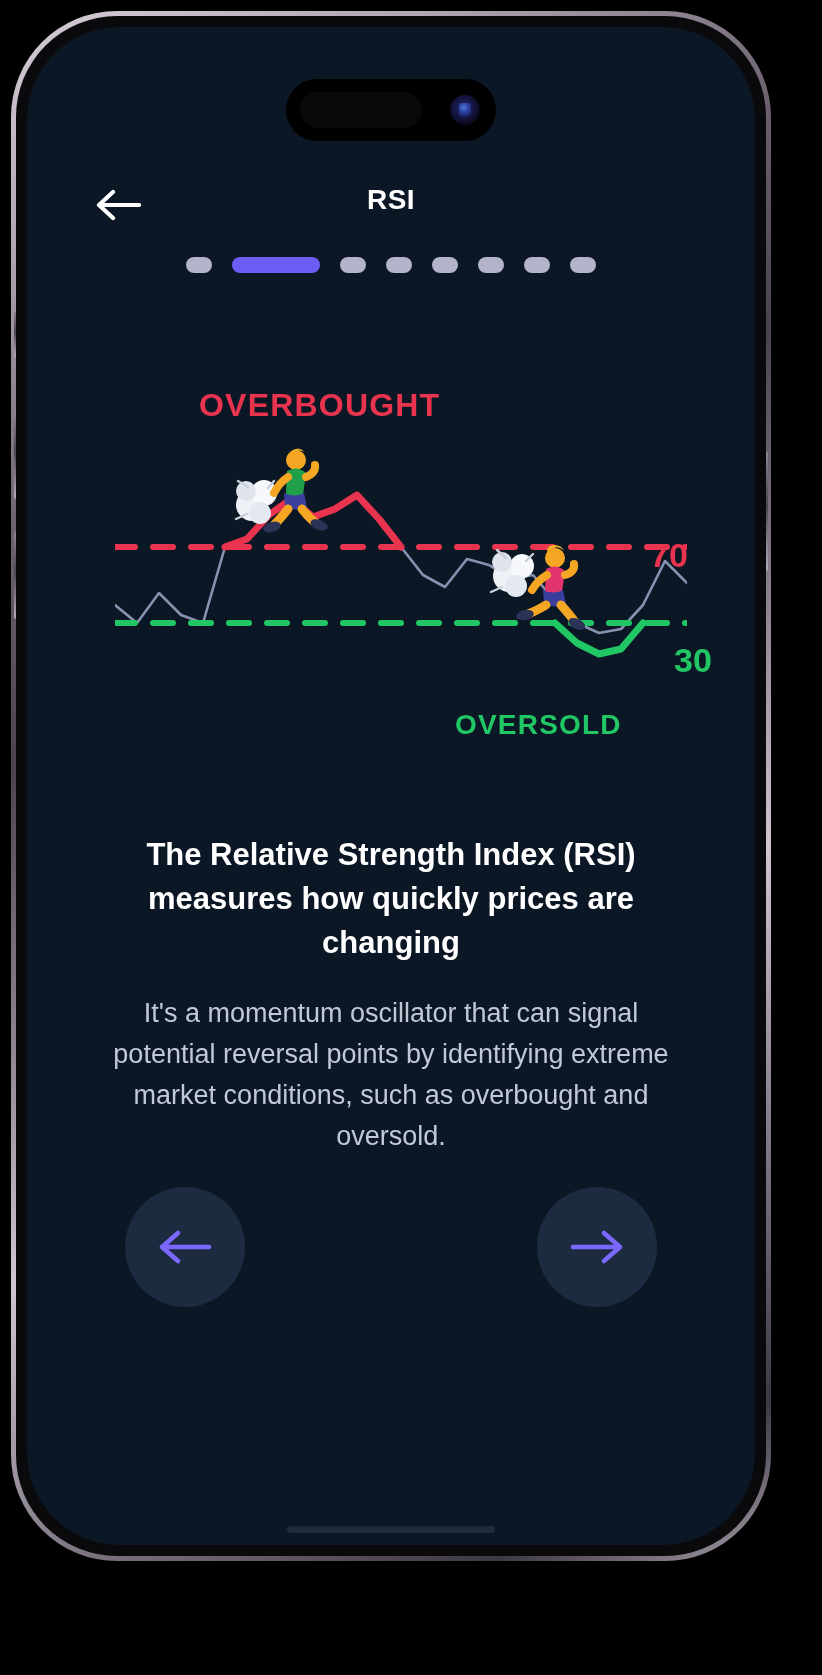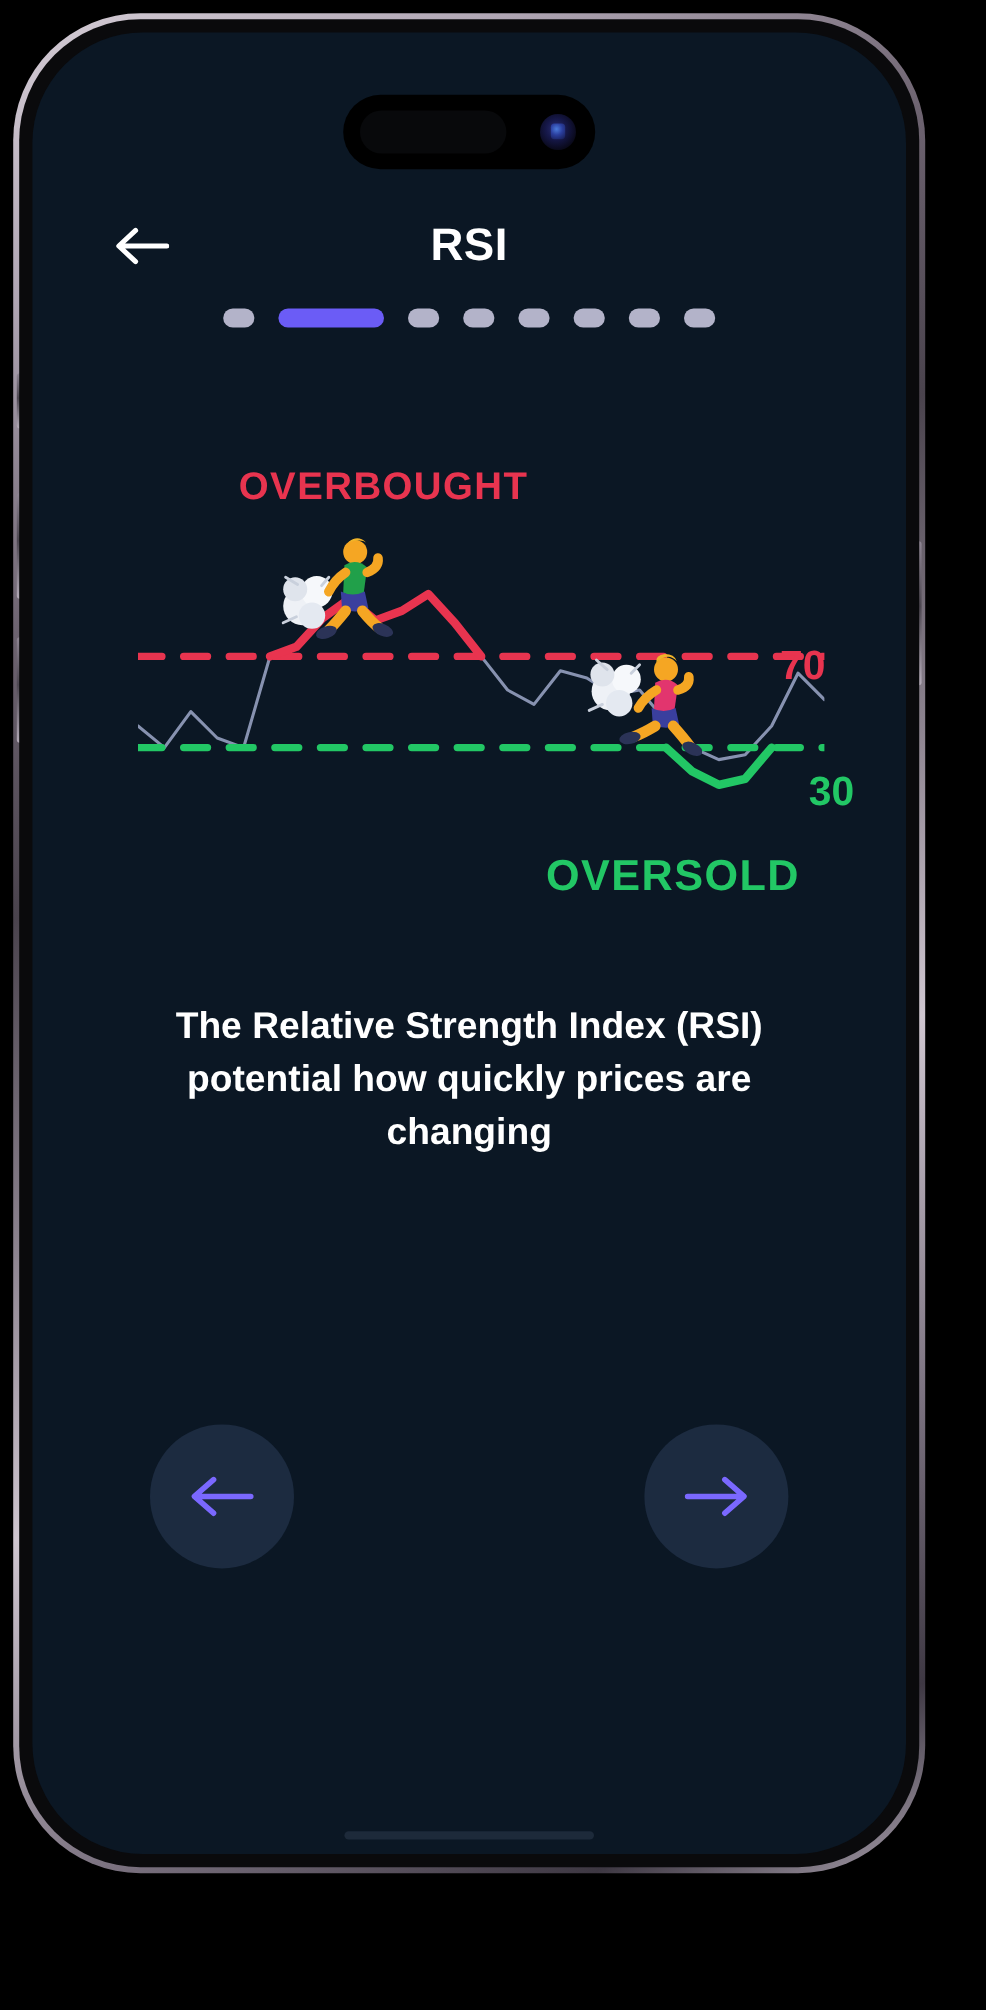--- a/index.html
+++ b/index.html
@@ -44,37 +44,37 @@
     background:radial-gradient(circle at 40% 35%,#4d7fe0 0%,#2b3fa0 45%,#151a4a 100%);opacity:.95;}
 
   
   .header{position:absolute;left:0;right:0;top:135px;height:90px;}
   .back-btn{
     position:absolute;left:60px;top:12px;width:62px;height:62px;
     display:flex;align-items:center;justify-content:center;cursor:pointer;
   }
   .page-title{
     position:absolute;left:0;right:0;top:22px;text-align:center;
-    color:#ffffff;font-size:38px;font-weight:700;letter-spacing:.4px;
+    color:#ffffff;font-size:28px;font-weight:700;letter-spacing:.4px;
   }
 
   
   .dots{position:absolute;left:0;right:0;top:230px;display:flex;justify-content:center;align-items:center;gap:20px;}
   .dot{width:26px;height:16px;border-radius:8px;background:#b3b3c9;}
   .dot.active{width:88px;background:#6b5cf6;}
 
   
   .illo{position:absolute;left:0;right:0;top:340px;height:400px;}
   .label-over{
     position:absolute;top:20px;left:172px;
     color:#e8344f;font-size:32px;font-weight:800;letter-spacing:1.2px;text-align:right;
   }
   .label-under{
     position:absolute;top:342px;left:428px;
-    color:#22c765;font-size:36px;font-weight:800;letter-spacing:1.2px;
+    color:#22c765;font-size:28px;font-weight:800;letter-spacing:1.2px;
   }
   .lvl-70{position:absolute;top:169px;left:623px;color:#e8344f;font-size:34px;font-weight:800;}
   .lvl-30{position:absolute;top:274px;left:623px;color:#22c765;font-size:34px;font-weight:800;margin-left:24px;}
   .chart-svg{position:absolute;left:88px;top:70px;}
   .runner{position:absolute;font-size:1px;line-height:1;}
   .runner-a{left:205px;top:80px;}
   .runner-b{left:462px;top:175px;}
   .runner svg{display:block;}
 
   
@@ -202,21 +202,22 @@
               <ellipse cx="88" cy="82" rx="9" ry="5" fill="#2b3357" transform="rotate(26 88 82)"></ellipse>
             </svg>
           </div>
 
           <div class="lvl-70">70</div>
           <div class="lvl-30">30</div>
 
           <div class="label-under">OVERSOLD</div>
         </div>
 
-        <div class="headline">The Relative Strength Index (RSI) potential how quickly prices are changing</div>
+        <div class="headline">The Relative Strength Index (RSI) measures how quickly prices are changing</div>
+        <div class="body-copy">It's a momentum oscillator that can signal potential reversal points by identifying extreme market conditions, such as overbought and oversold.</div>
 
         <div class="nav">
           <div class="nav-btn nav-prev">
             <svg width="56" height="40" viewBox="0 0 56 40">
               <path d="M52 20 H6 M21 6 L5 20 L21 34" fill="none" stroke="#7a68ff" stroke-width="4.6" stroke-linecap="round" stroke-linejoin="round"></path>
             </svg>
           </div>
           <div class="nav-btn nav-next">
             <svg width="56" height="40" viewBox="0 0 56 40">
               <path d="M4 20 H50 M35 6 L51 20 L35 34" fill="none" stroke="#7a68ff" stroke-width="4.6" stroke-linecap="round" stroke-linejoin="round"></path>

